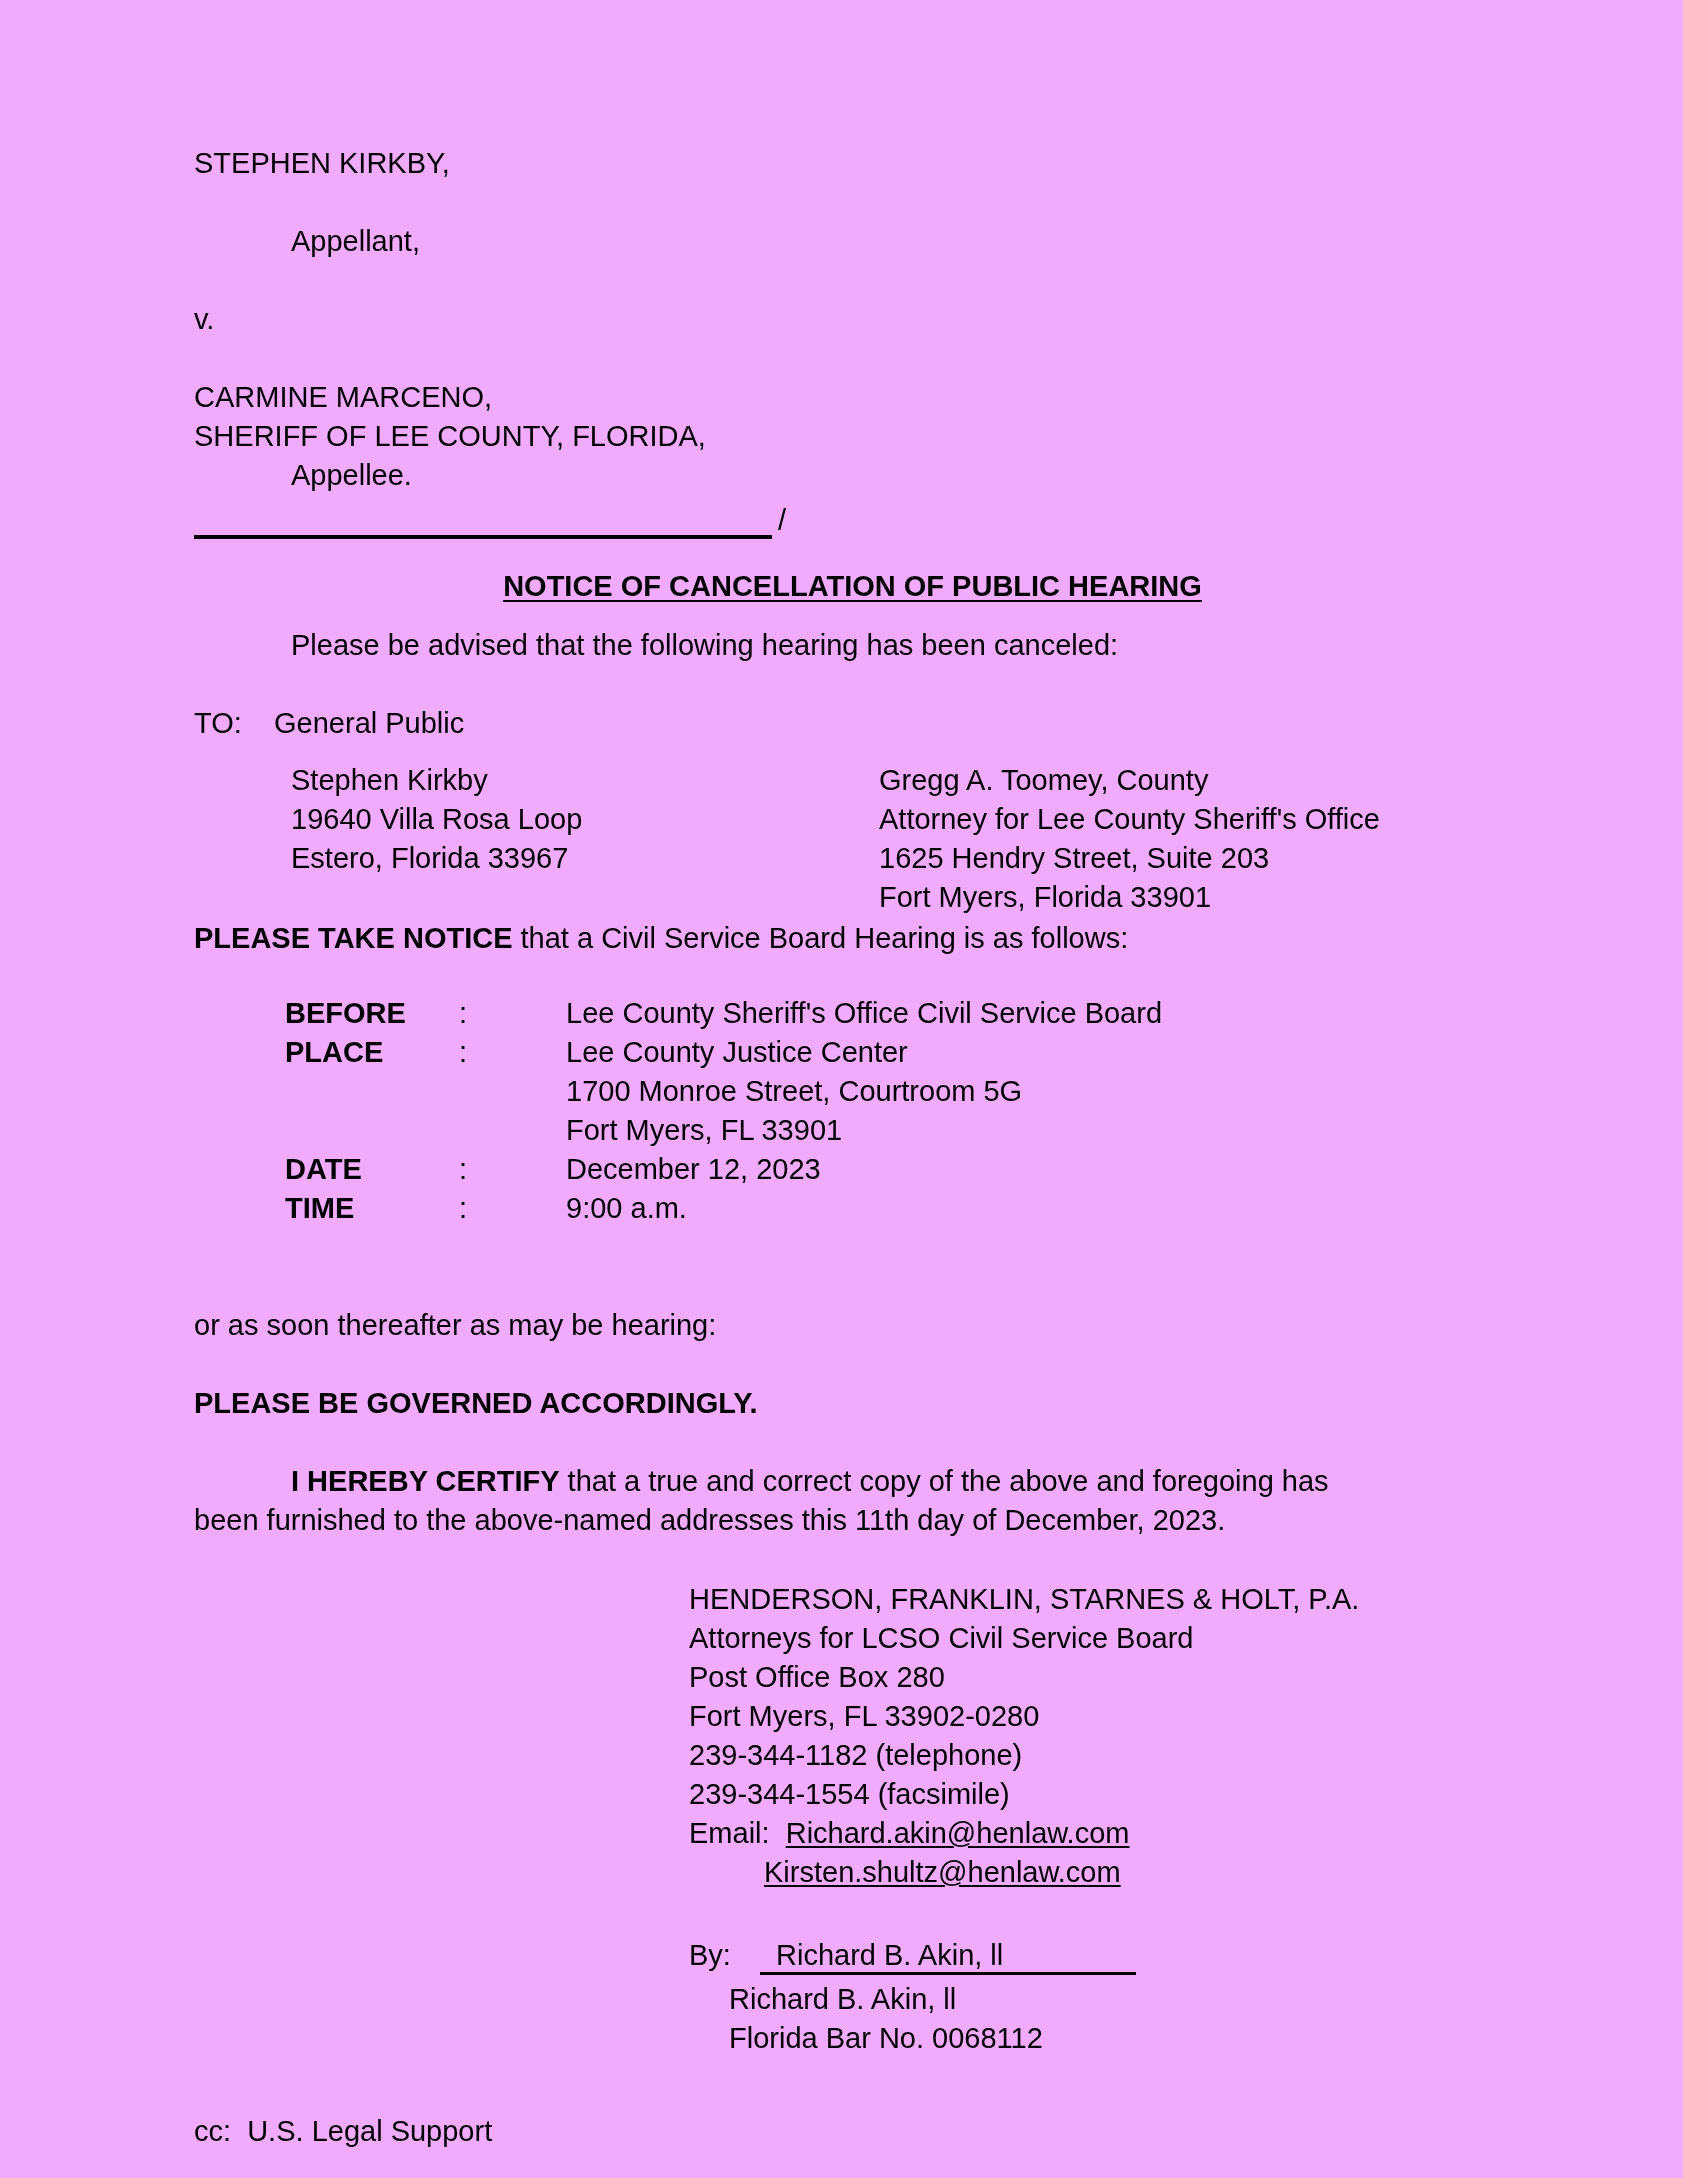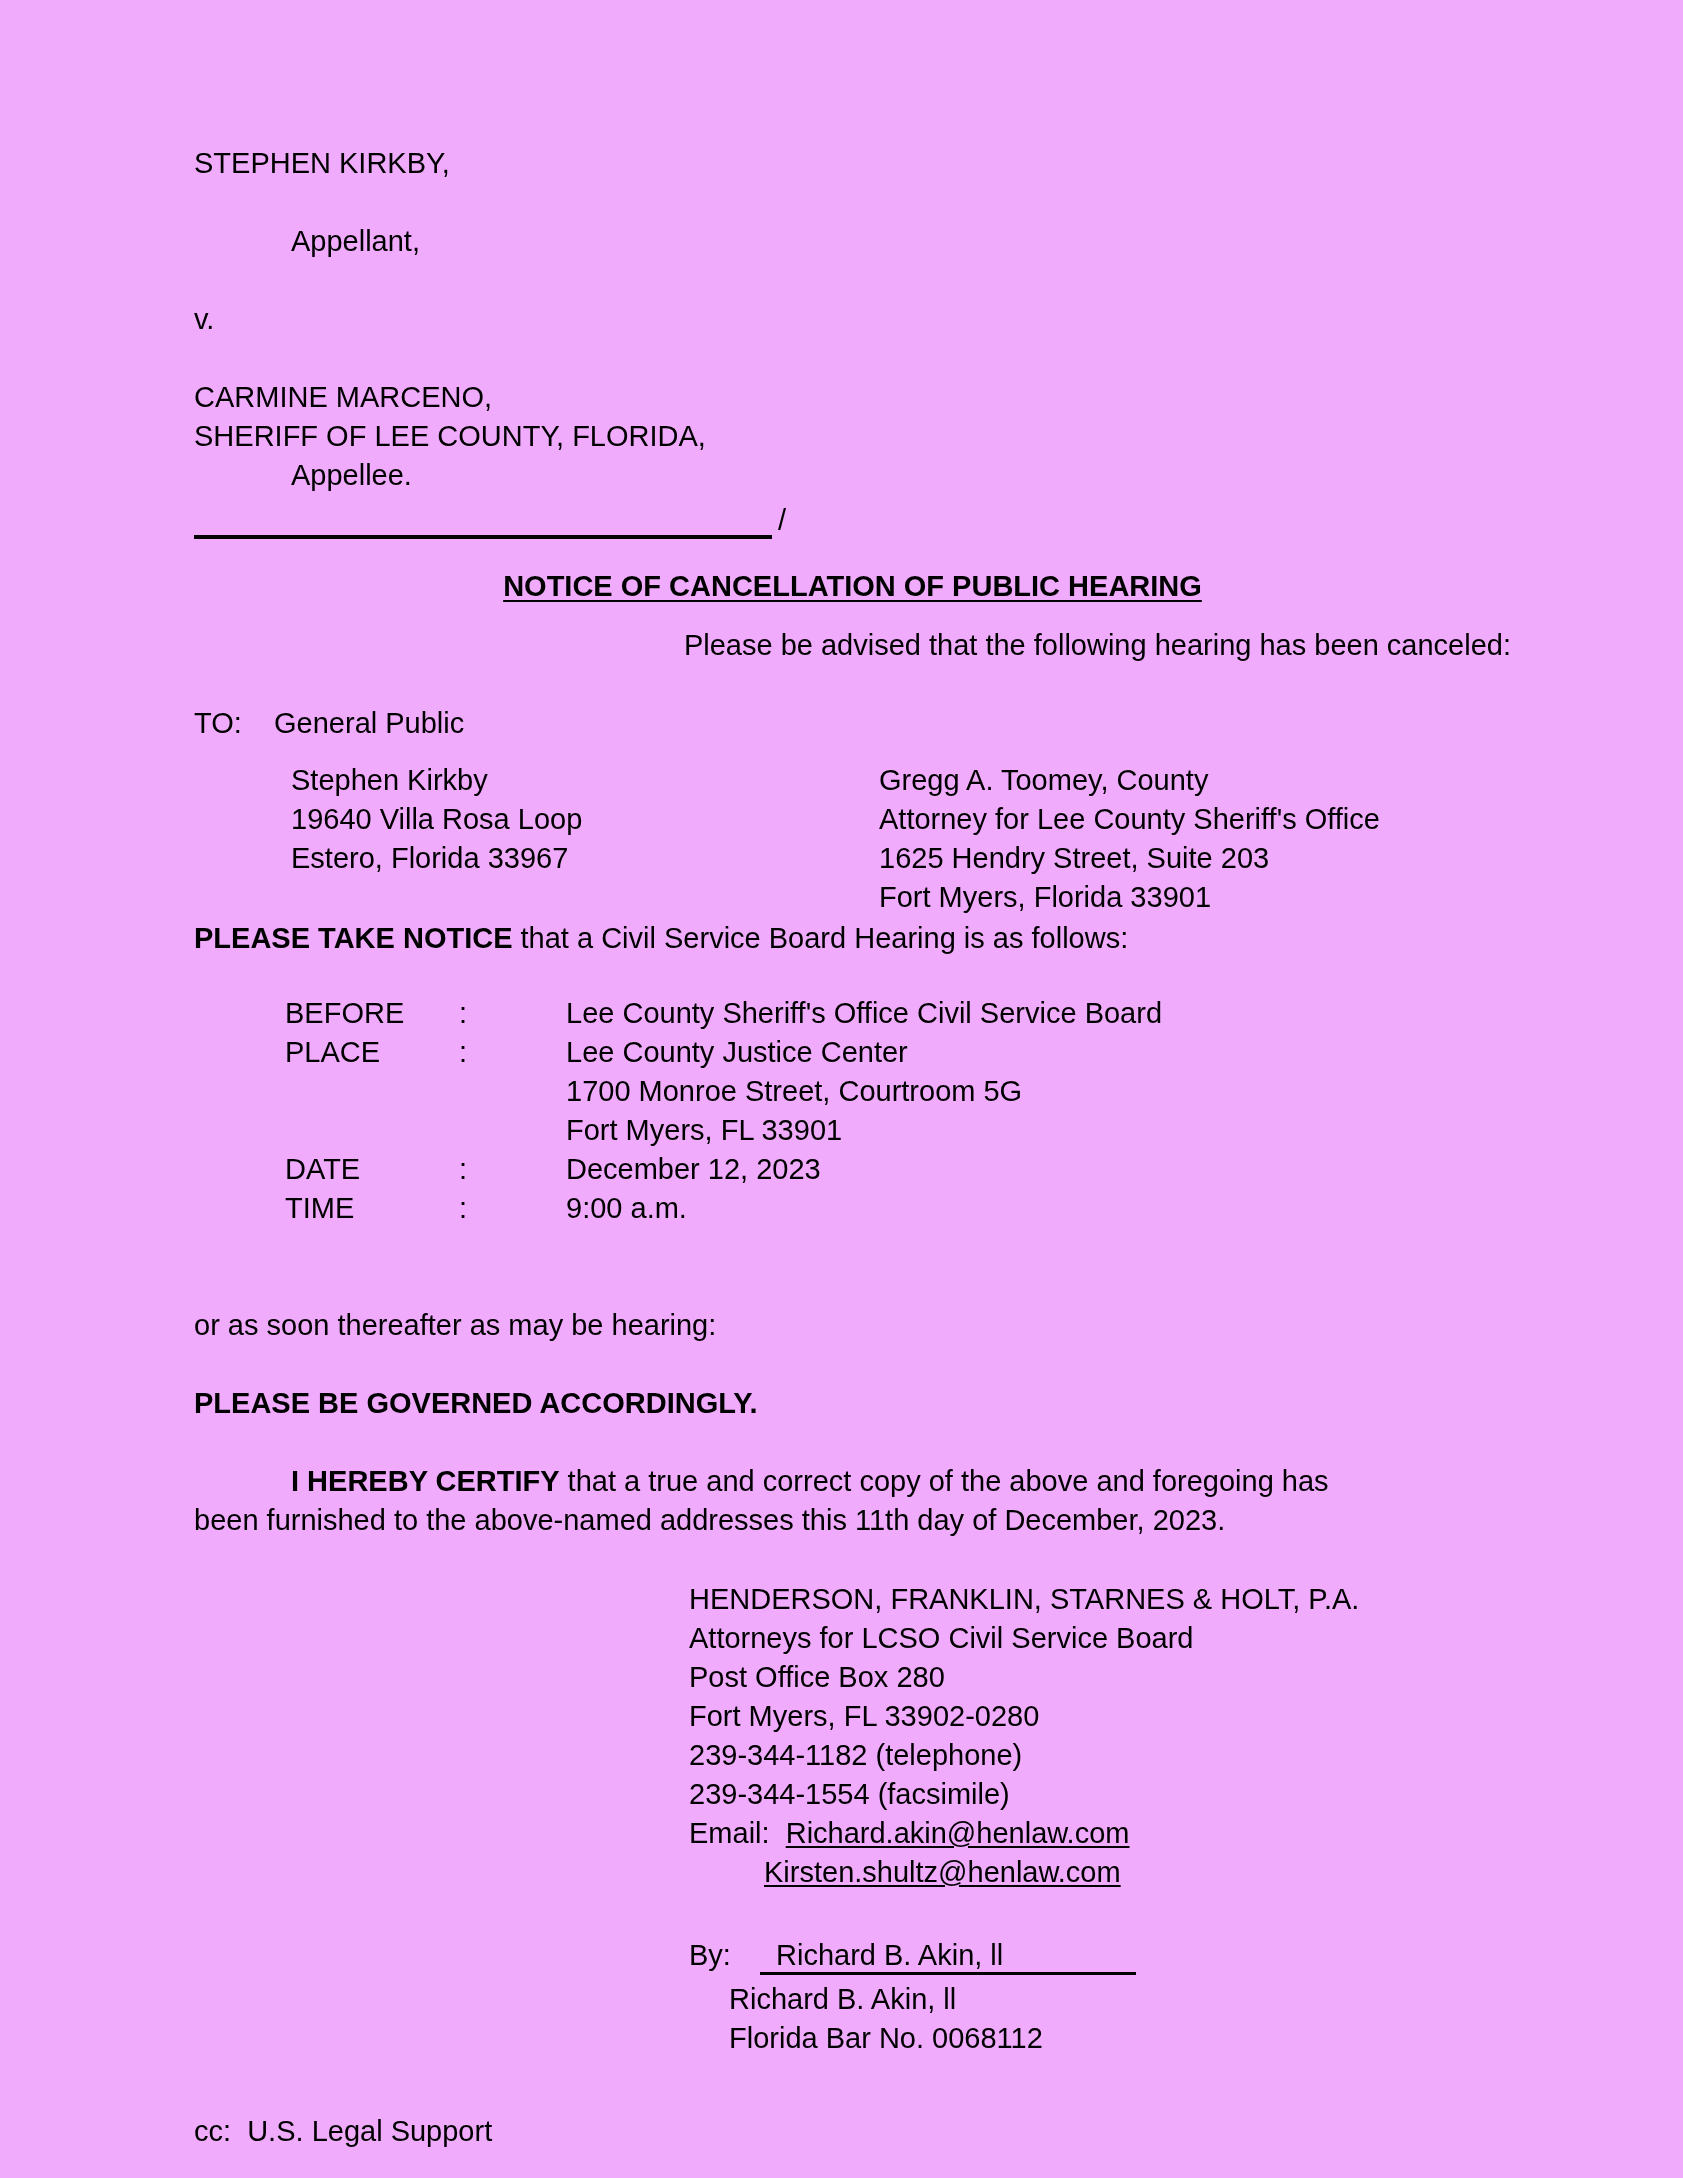--- a/index.html
+++ b/index.html
@@ -67,21 +67,20 @@
     font-size: 29px;
     line-height: 39px;
     text-decoration: underline;
     text-underline-offset: 4px;
     margin-top: 18px;
   }
   .para-indent {
     padding-left: 97px;
     font-size: 29px;
     line-height: 39px;
-    text-align: right;
   }
   .to-row {
     font-size: 29px;
     line-height: 39px;
     white-space: pre;
   }
   .addr-block {
     position: relative;
     margin-top: 18px;
     height: 158px;
@@ -100,21 +99,21 @@
   .details {
     position: relative;
     margin-top: 16px;
   }
   .detail-row {
     position: relative;
     height: 39px;
     font-size: 29px;
     line-height: 39px;
   }
-  .d-label { position: absolute; left: 91px; }
+  .d-label { position: absolute; left: 91px; font-weight: bold; }
   .d-colon { position: absolute; left: 265px; }
   .d-value { position: absolute; left: 372px; white-space: pre; }
 
   .sig-block {
     margin-top: 40px;
     padding-left: 495px;
     font-size: 29px;
     line-height: 39px;
   }
   .sig-line {

